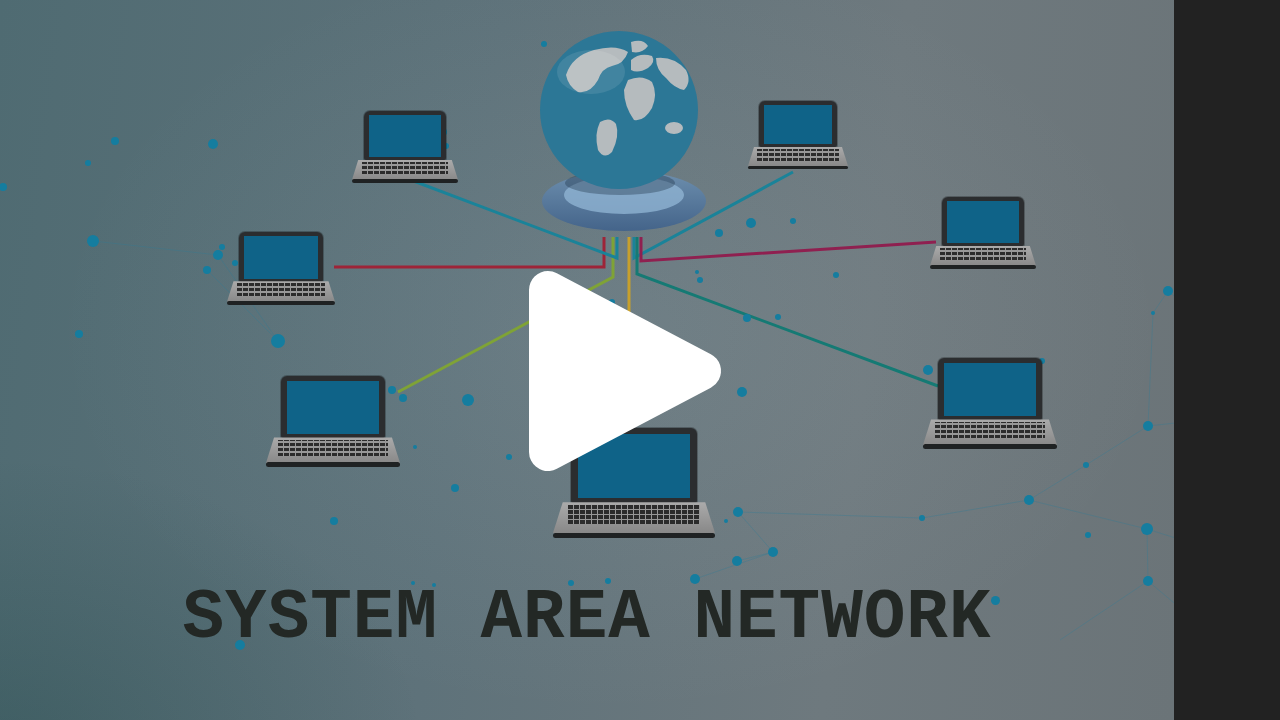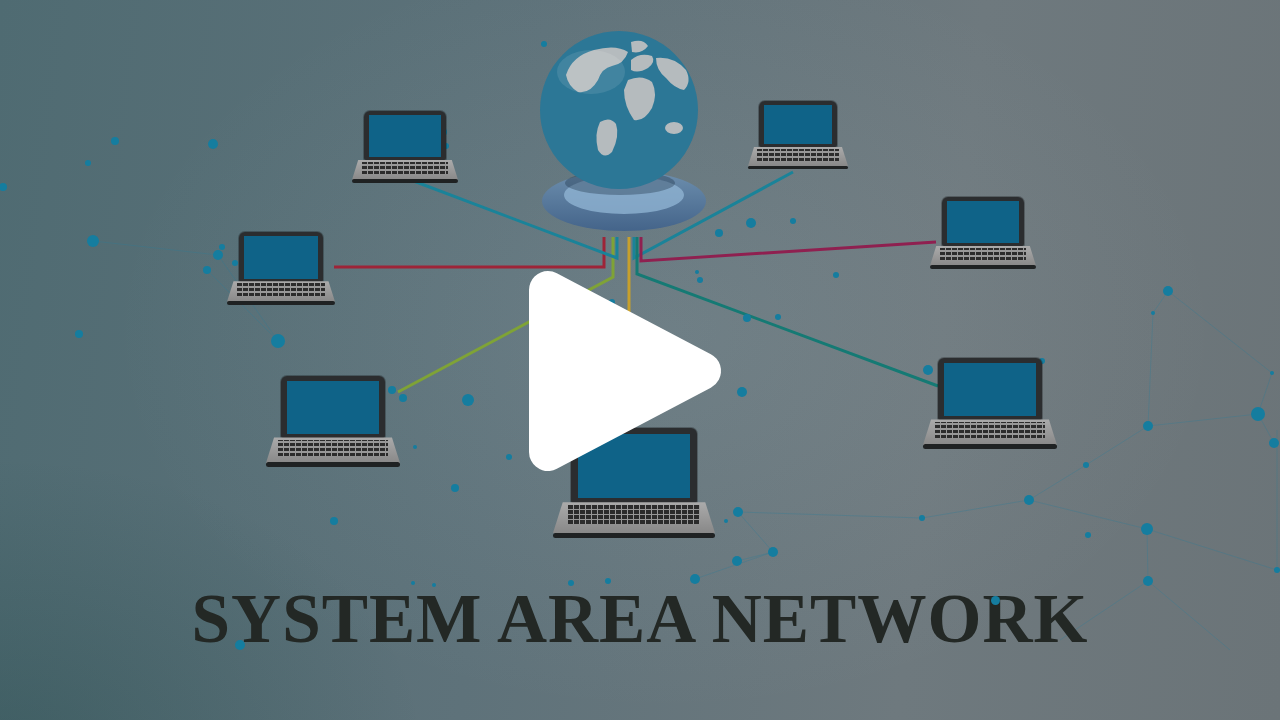--- a/index.html
+++ b/index.html
@@ -1,18 +1,18 @@
 <!DOCTYPE html>
 <html><head>
 <meta charset="utf-8">
 <style>
   html,body{margin:0;padding:0;background:#222;}
   .stage{
-    position:relative;width:1280px;height:720px;overflow:hidden;
-    font-family:Liberation Serif, serif;
+    position:relative;width:1174px;height:720px;overflow:hidden;
+    font-family:Liberation Mono, monospace;
     background:
       radial-gradient(900px 620px at 52% 46%, rgba(200,216,222,0.10), rgba(0,0,0,0) 62%),
       radial-gradient(760px 520px at 0% 104%, rgba(16,58,58,0.28), rgba(0,0,0,0) 56%),
       linear-gradient(97deg,#4f6b72 0%,#5e727a 40%,#6e797e 72%,#6b7478 100%);
   }
   .layer{position:absolute;left:0;top:0;width:1280px;height:720px;}
   
   .laptop{position:absolute;}
   .laptop .lt-screen{
     position:absolute;left:11%;right:11%;top:0;height:68%;

